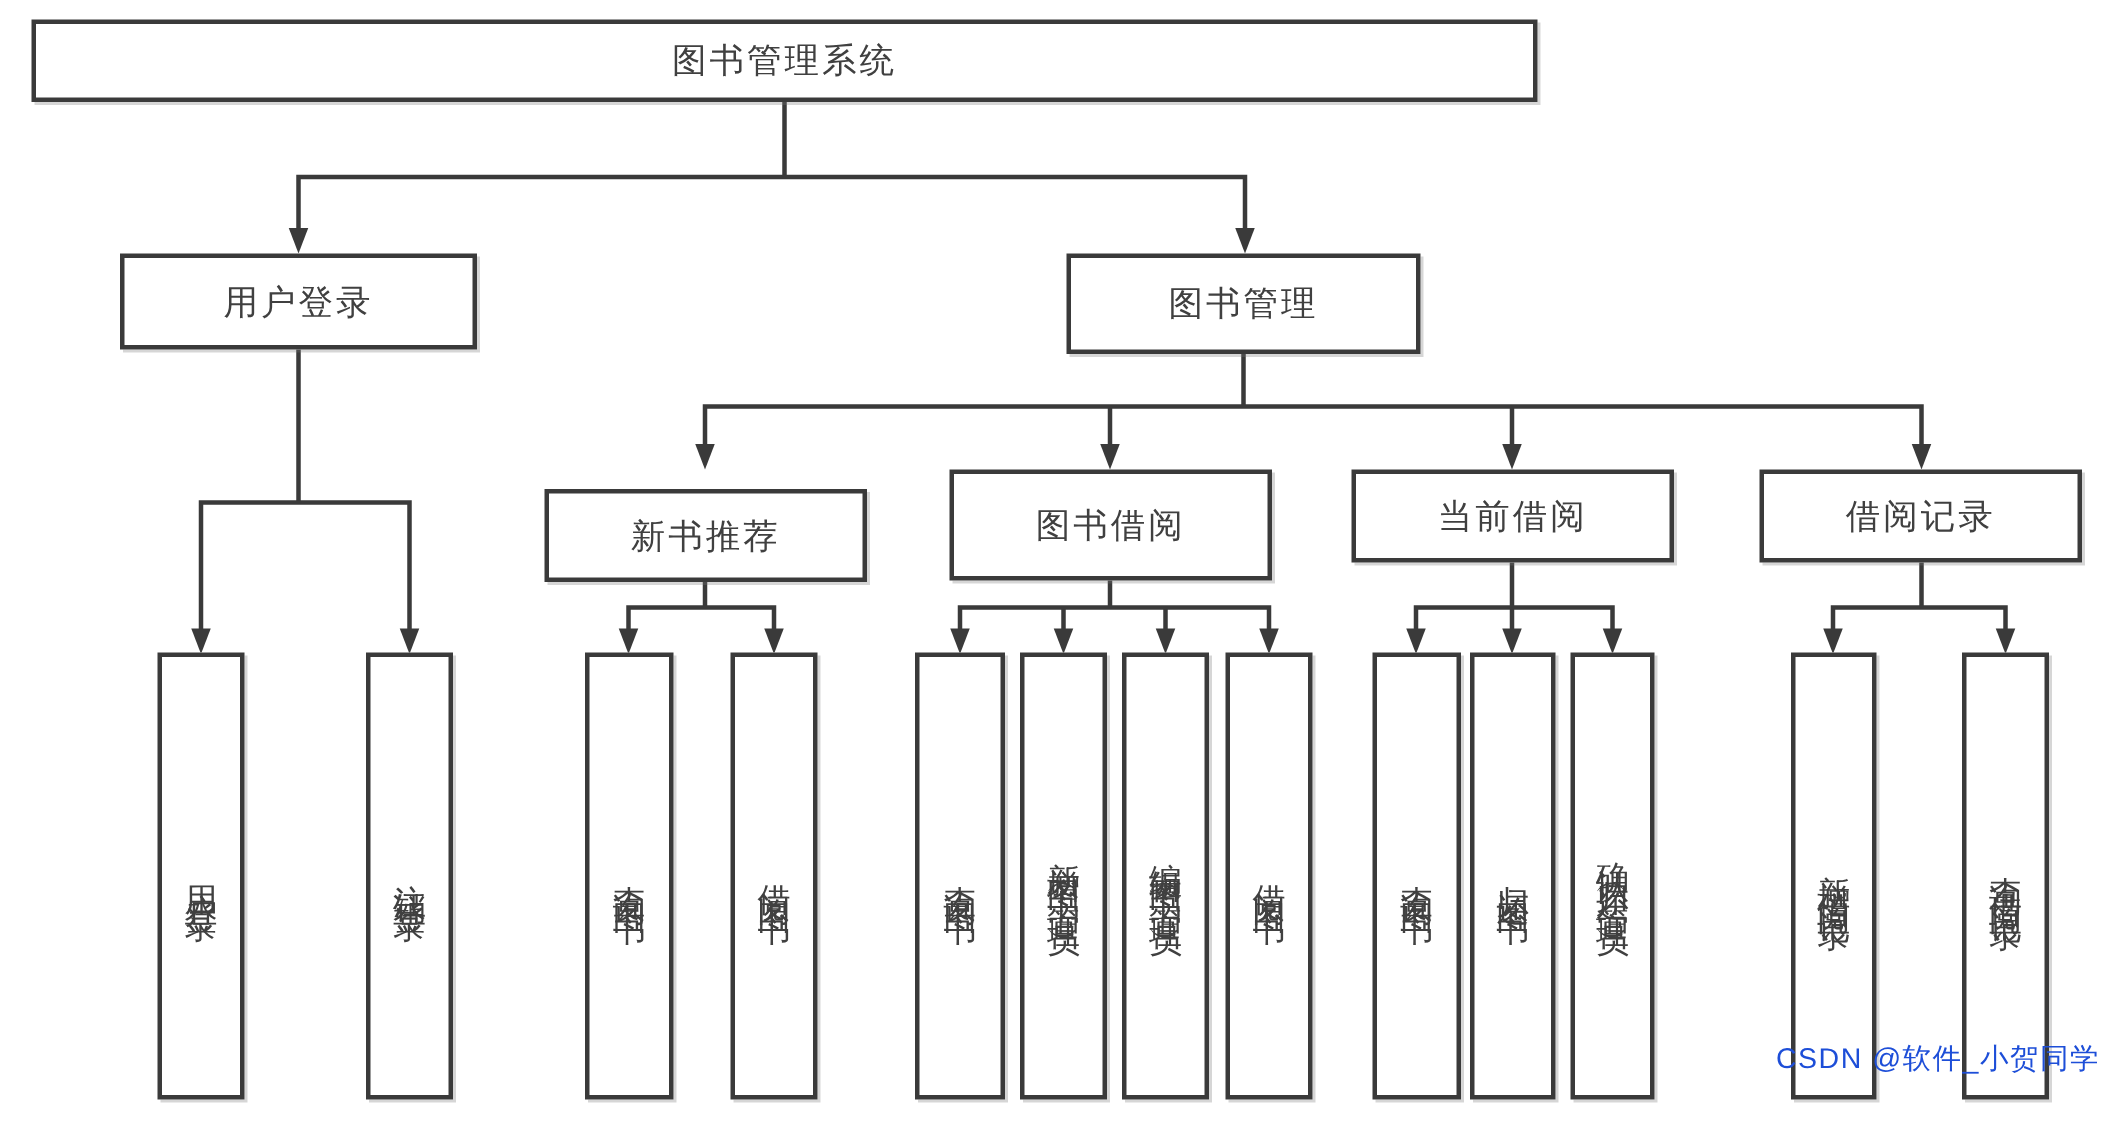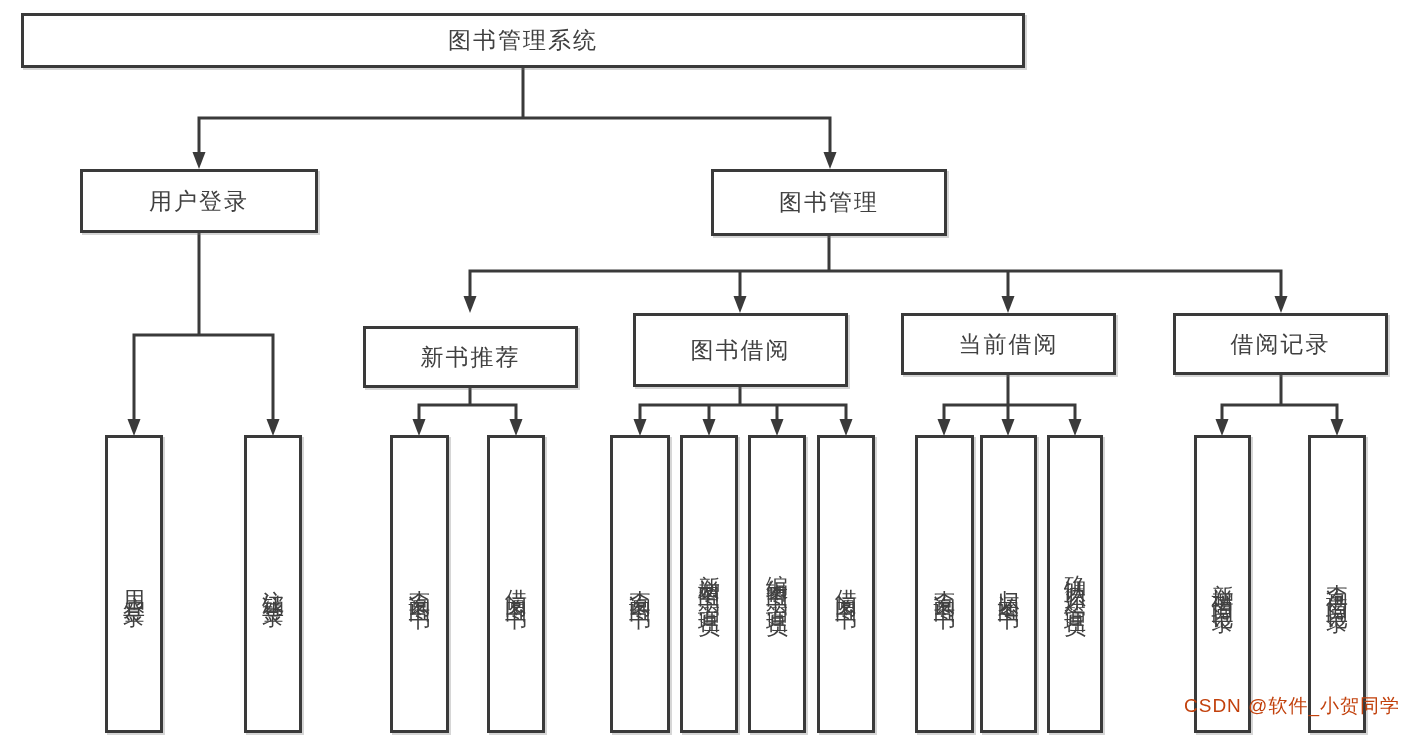--- a/index.html
+++ b/index.html
@@ -31,21 +31,21 @@
     text-orientation:mixed;
     font-size:22px;
     letter-spacing:6px;
     line-height:1;
     white-space:nowrap;
   }
   .watermark {
     position:absolute;
     left:1184px; top:693px;
     font-size:19px;
-    color:#c2410c;
+    color:#1d4ed8;
     white-space:nowrap;
     letter-spacing:1px;
   }
 </style>
 </head>
 <body>
 
 <div class="canvas">
 
   <svg class="connectors" width="1405" height="747" viewBox="0 0 1405 747" xmlns="http://www.w3.org/2000/svg">

